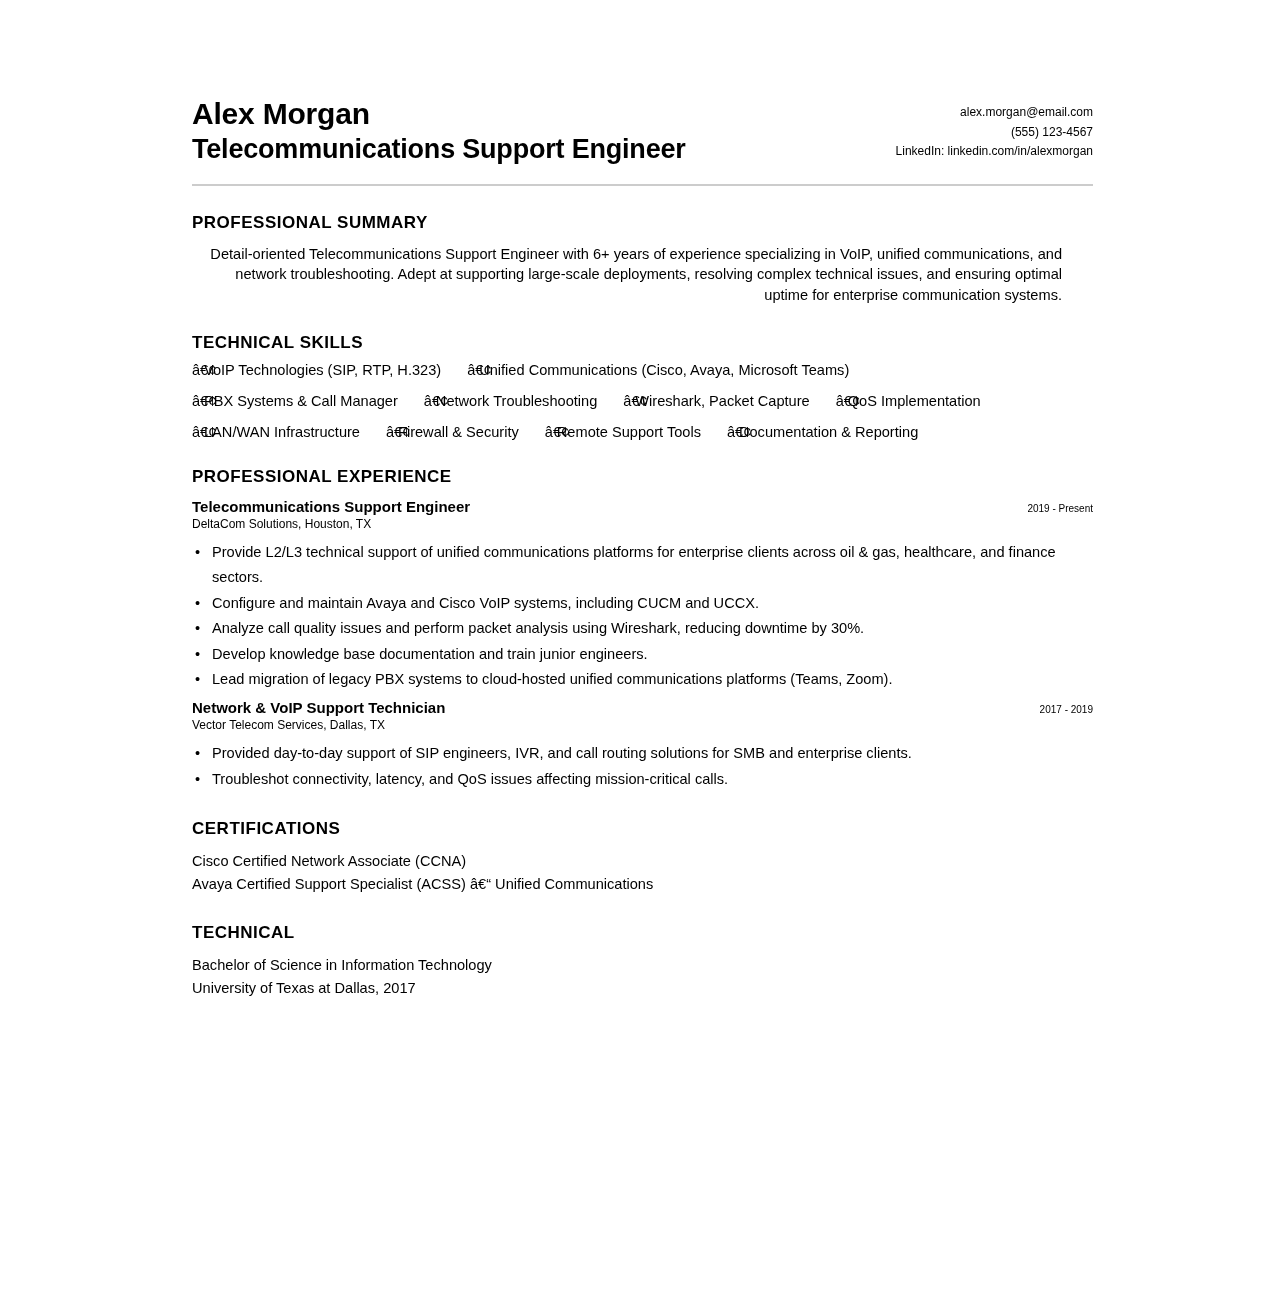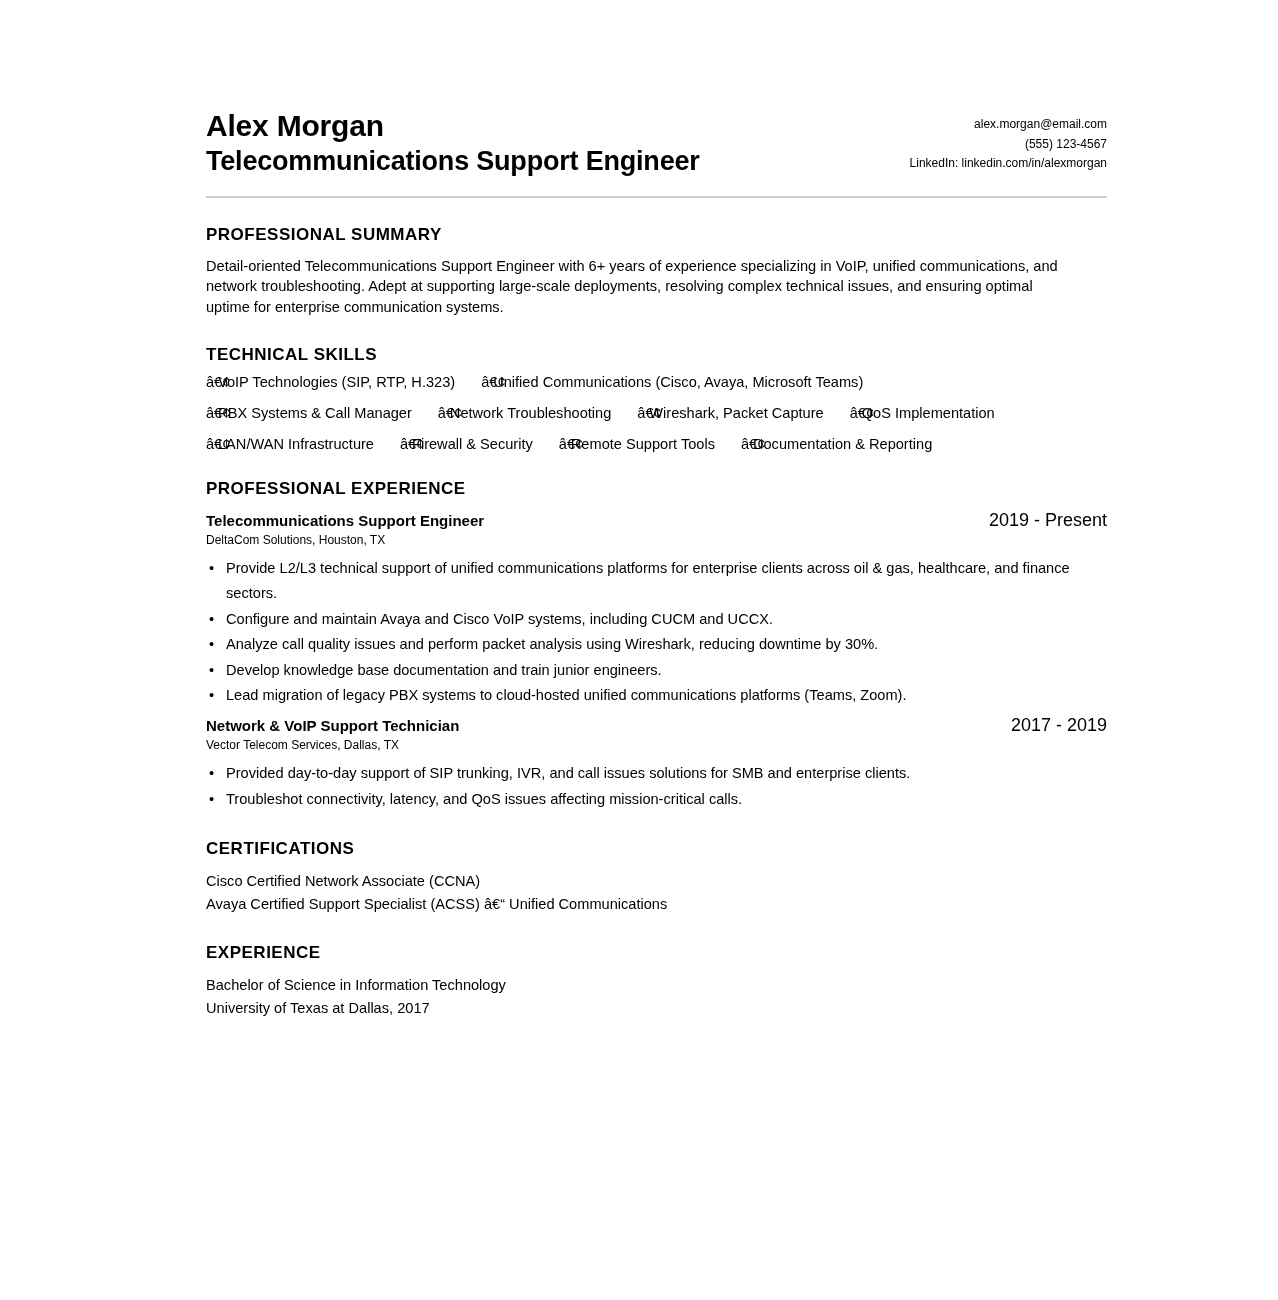--- a/index.html
+++ b/index.html
@@ -16,24 +16,23 @@
   }
   .page {
     position: relative;
     width: 1278px;
     height: 1300px;
     background: #ffffff;
     overflow: hidden;
   }
   .sheet {
     position: absolute;
-    left: 206px;
+    left: 192px;
     top: 0;
     width: 901px;
-    margin-top: 12px;
   }
 
   
   .header {
     position: relative;
     padding-top: 96px;
   }
   .header-row {
     display: flex;
     align-items: flex-end;
@@ -77,20 +76,21 @@
   .section-title {
     font-size: 17px;
     font-weight: bold;
     letter-spacing: 0.5px;
     margin-bottom: 11px;
   }
   .paragraph {
     font-size: 14.6px;
     line-height: 1.42;
     max-width: 870px;
+    text-align: right;
   }
 
   
   .skills-rows { margin-top: -2px; }
   .skill-row {
     font-size: 14.6px;
     line-height: 1.1;
     margin-bottom: 15px;
     white-space: nowrap;
   }
@@ -112,21 +112,21 @@
   .job-head {
     display: flex;
     align-items: baseline;
     justify-content: space-between;
   }
   .job-title {
     font-size: 15px;
     font-weight: bold;
   }
   .job-dates {
-    font-size: 18px;
+    font-size: 10px;
   }
   .job-company {
     font-size: 12px;
     margin-top: 2px;
   }
   ul.bullets {
     list-style: none;
     margin: 9px 0 0 0;
     padding: 0;
   }
@@ -206,37 +206,37 @@
             </ul>
           </div>
           <div class="job-spacer"></div>
           <div class="job">
             <div class="job-head">
               <div class="job-title">Network &amp; VoIP Support Technician</div>
               <div class="job-dates">2017 - 2019</div>
             </div>
             <div class="job-company">Vector Telecom Services, Dallas, TX</div>
             <ul class="bullets">
-              <li>Provided day-to-day support of SIP trunking, IVR, and call issues solutions for SMB and enterprise clients.</li>
+              <li>Provided day-to-day support of SIP engineers, IVR, and call routing solutions for SMB and enterprise clients.</li>
               <li>Troubleshot connectivity, latency, and QoS issues affecting mission-critical calls.</li>
             </ul>
           </div>
         </div>
     </div>
 
     <div class="section">
       <div class="section-title">CERTIFICATIONS</div>
       <div id="certs-list">
           <div class="line">Cisco Certified Network Associate (CCNA)</div>
           <div class="line">Avaya Certified Support Specialist (ACSS) â€“ Unified Communications</div>
         </div>
     </div>
 
     <div class="section">
-      <div class="section-title">EXPERIENCE</div>
+      <div class="section-title">TECHNICAL</div>
       <div id="education-list">
           <div class="line">Bachelor of Science in Information Technology</div>
           <div class="line">University of Texas at Dallas, 2017</div>
         </div>
     </div>
 
   </div>
 </div>
 
 </body></html>

